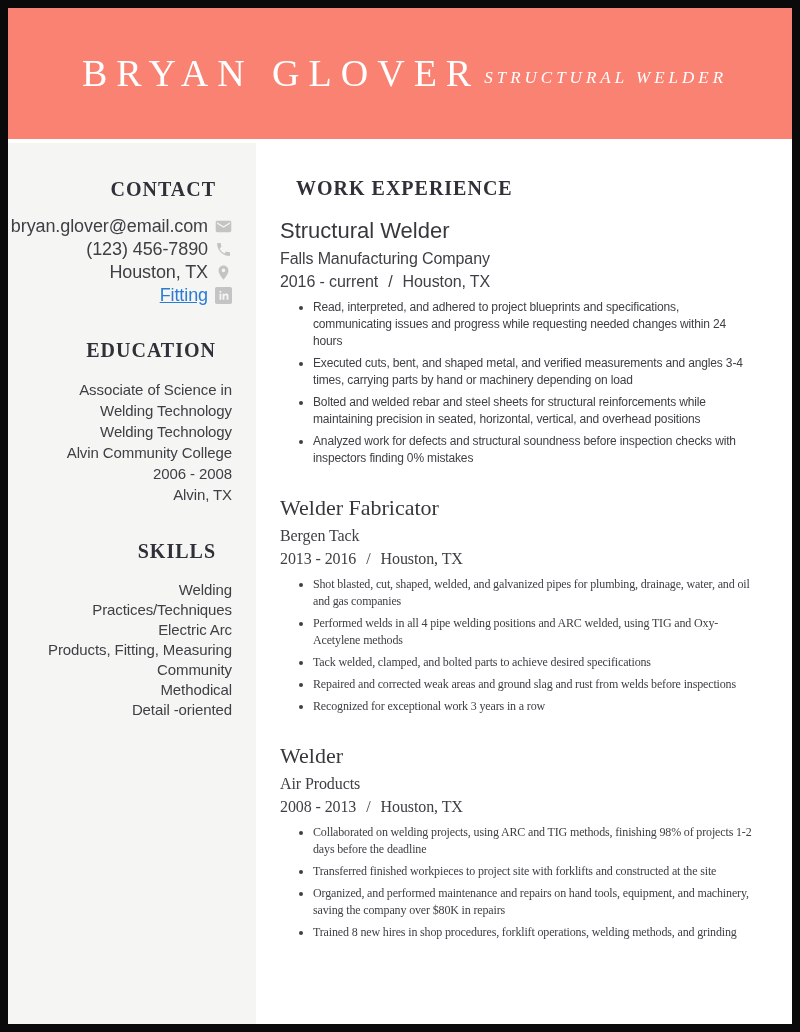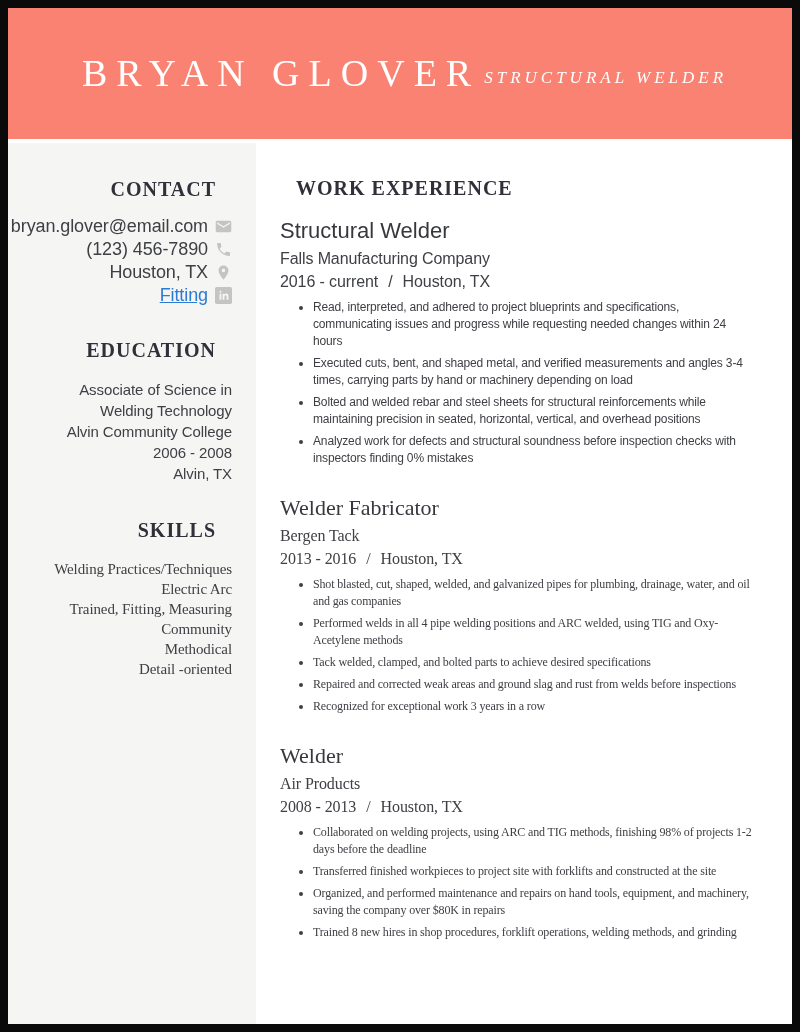--- a/index.html
+++ b/index.html
@@ -50,21 +50,21 @@
   .contact-row{
     display:flex;justify-content:flex-end;align-items:center;gap:7px;
     font-size:18px;line-height:15px;margin-bottom:6px;letter-spacing:-0.1px;
   }
   .contact-row .icon{flex:none;width:17px;height:17px;display:inline-flex;}
   .contact-row .icon svg{width:100%;height:100%;}
   a.contact-link{color:var(--link);text-decoration:underline;}
   
   .sidebar-section{margin-top:33px;}
   .sidebar-line{font-size:15px;line-height:21px;letter-spacing:-0.1px;text-align:right;}
-  .plain-list{list-style:none;margin:10px 0 8px;padding:0;font-family:Liberation Serif, serif;}
+  .plain-list{list-style:none;margin:10px 0 8px;padding:0;}
   .plain-list li{font-size:15px;line-height:20px;letter-spacing:-0.1px;}
   .edu-lines{margin-top:9px;}
   
   .job{margin-top:15px;}
   .job + .job{margin-top:27px;font-family:Liberation Serif, serif;}
   .job-title{
     margin:0 0 3px;font-size:22px;line-height:28px;font-weight:400;color:#37383D;
   }
   .job-company{font-size:16px;line-height:21px;margin-bottom:2px;letter-spacing:-0.1px;}
   .job-dateline{font-size:16px;line-height:21px;margin-bottom:7px;letter-spacing:-0.1px;}
@@ -130,32 +130,33 @@
             </span>
           </div>
 
         </div>
       </div>
 
       <div class="sidebar-section">
         <h2 class="section-heading">EDUCATION</h2>
         <div class="edu-lines">
           <div class="sidebar-line">Associate of Science in Welding Technology</div>
+          <div class="sidebar-line">Welding Technology</div>
           <div class="sidebar-line">Alvin Community College</div>
           <div class="sidebar-line">2006 - 2008</div>
           <div class="sidebar-line">Alvin, TX</div>
         </div>
       </div>
 
       <div class="sidebar-section">
         <h2 class="section-heading">SKILLS</h2>
         <ul class="plain-list">
             <li>Welding Practices/Techniques</li>
             <li>Electric Arc</li>
-            <li>Trained, Fitting, Measuring</li>
+            <li>Products, Fitting, Measuring</li>
             <li>Community</li>
             <li>Methodical</li>
             <li>Detail -oriented</li>
           </ul>
       </div>
 
     </div>
 
     <div class="main">
       <h2 class="section-heading">WORK EXPERIENCE</h2>

